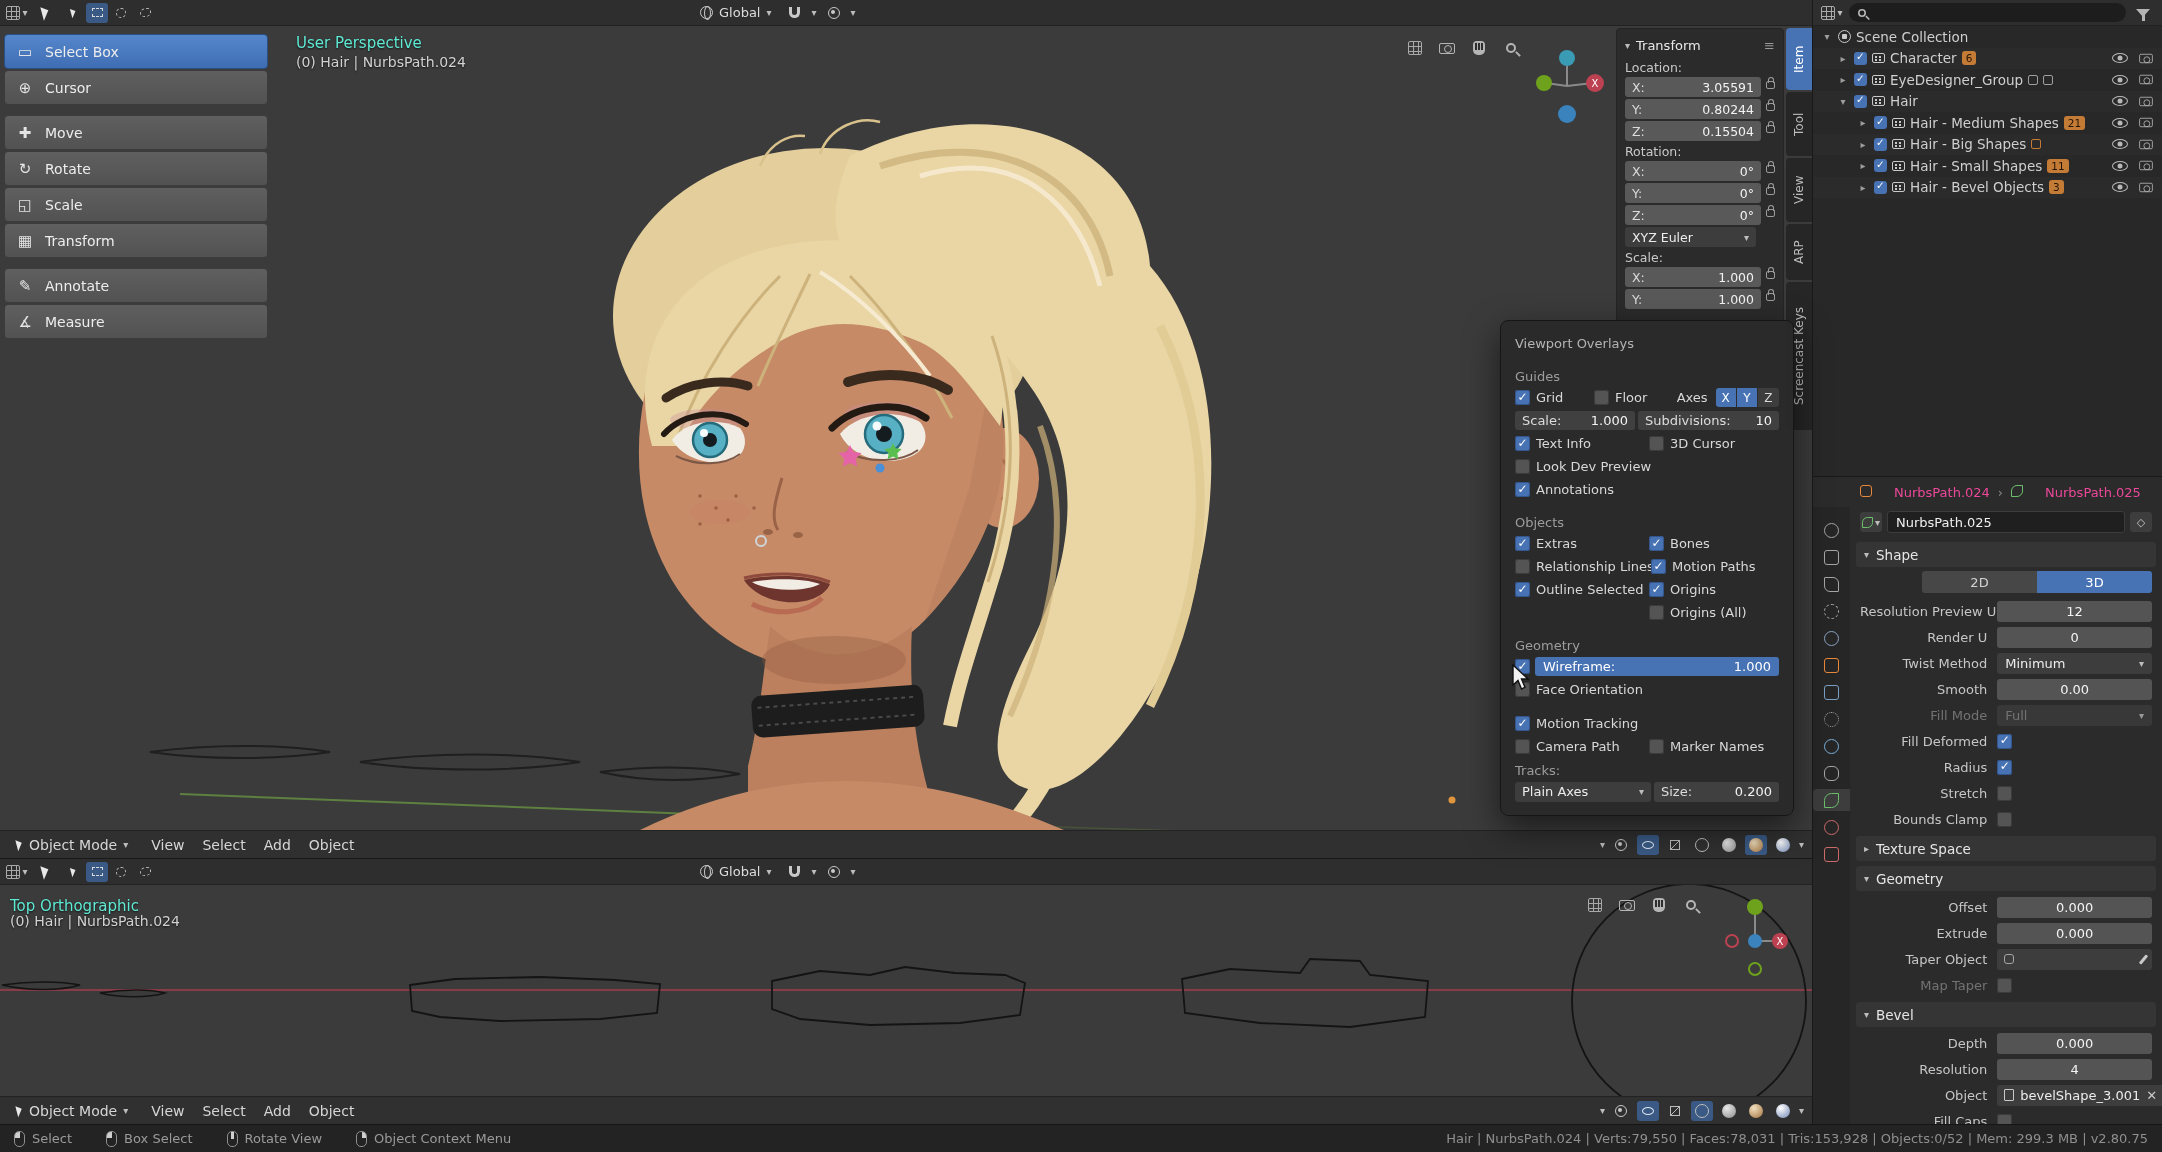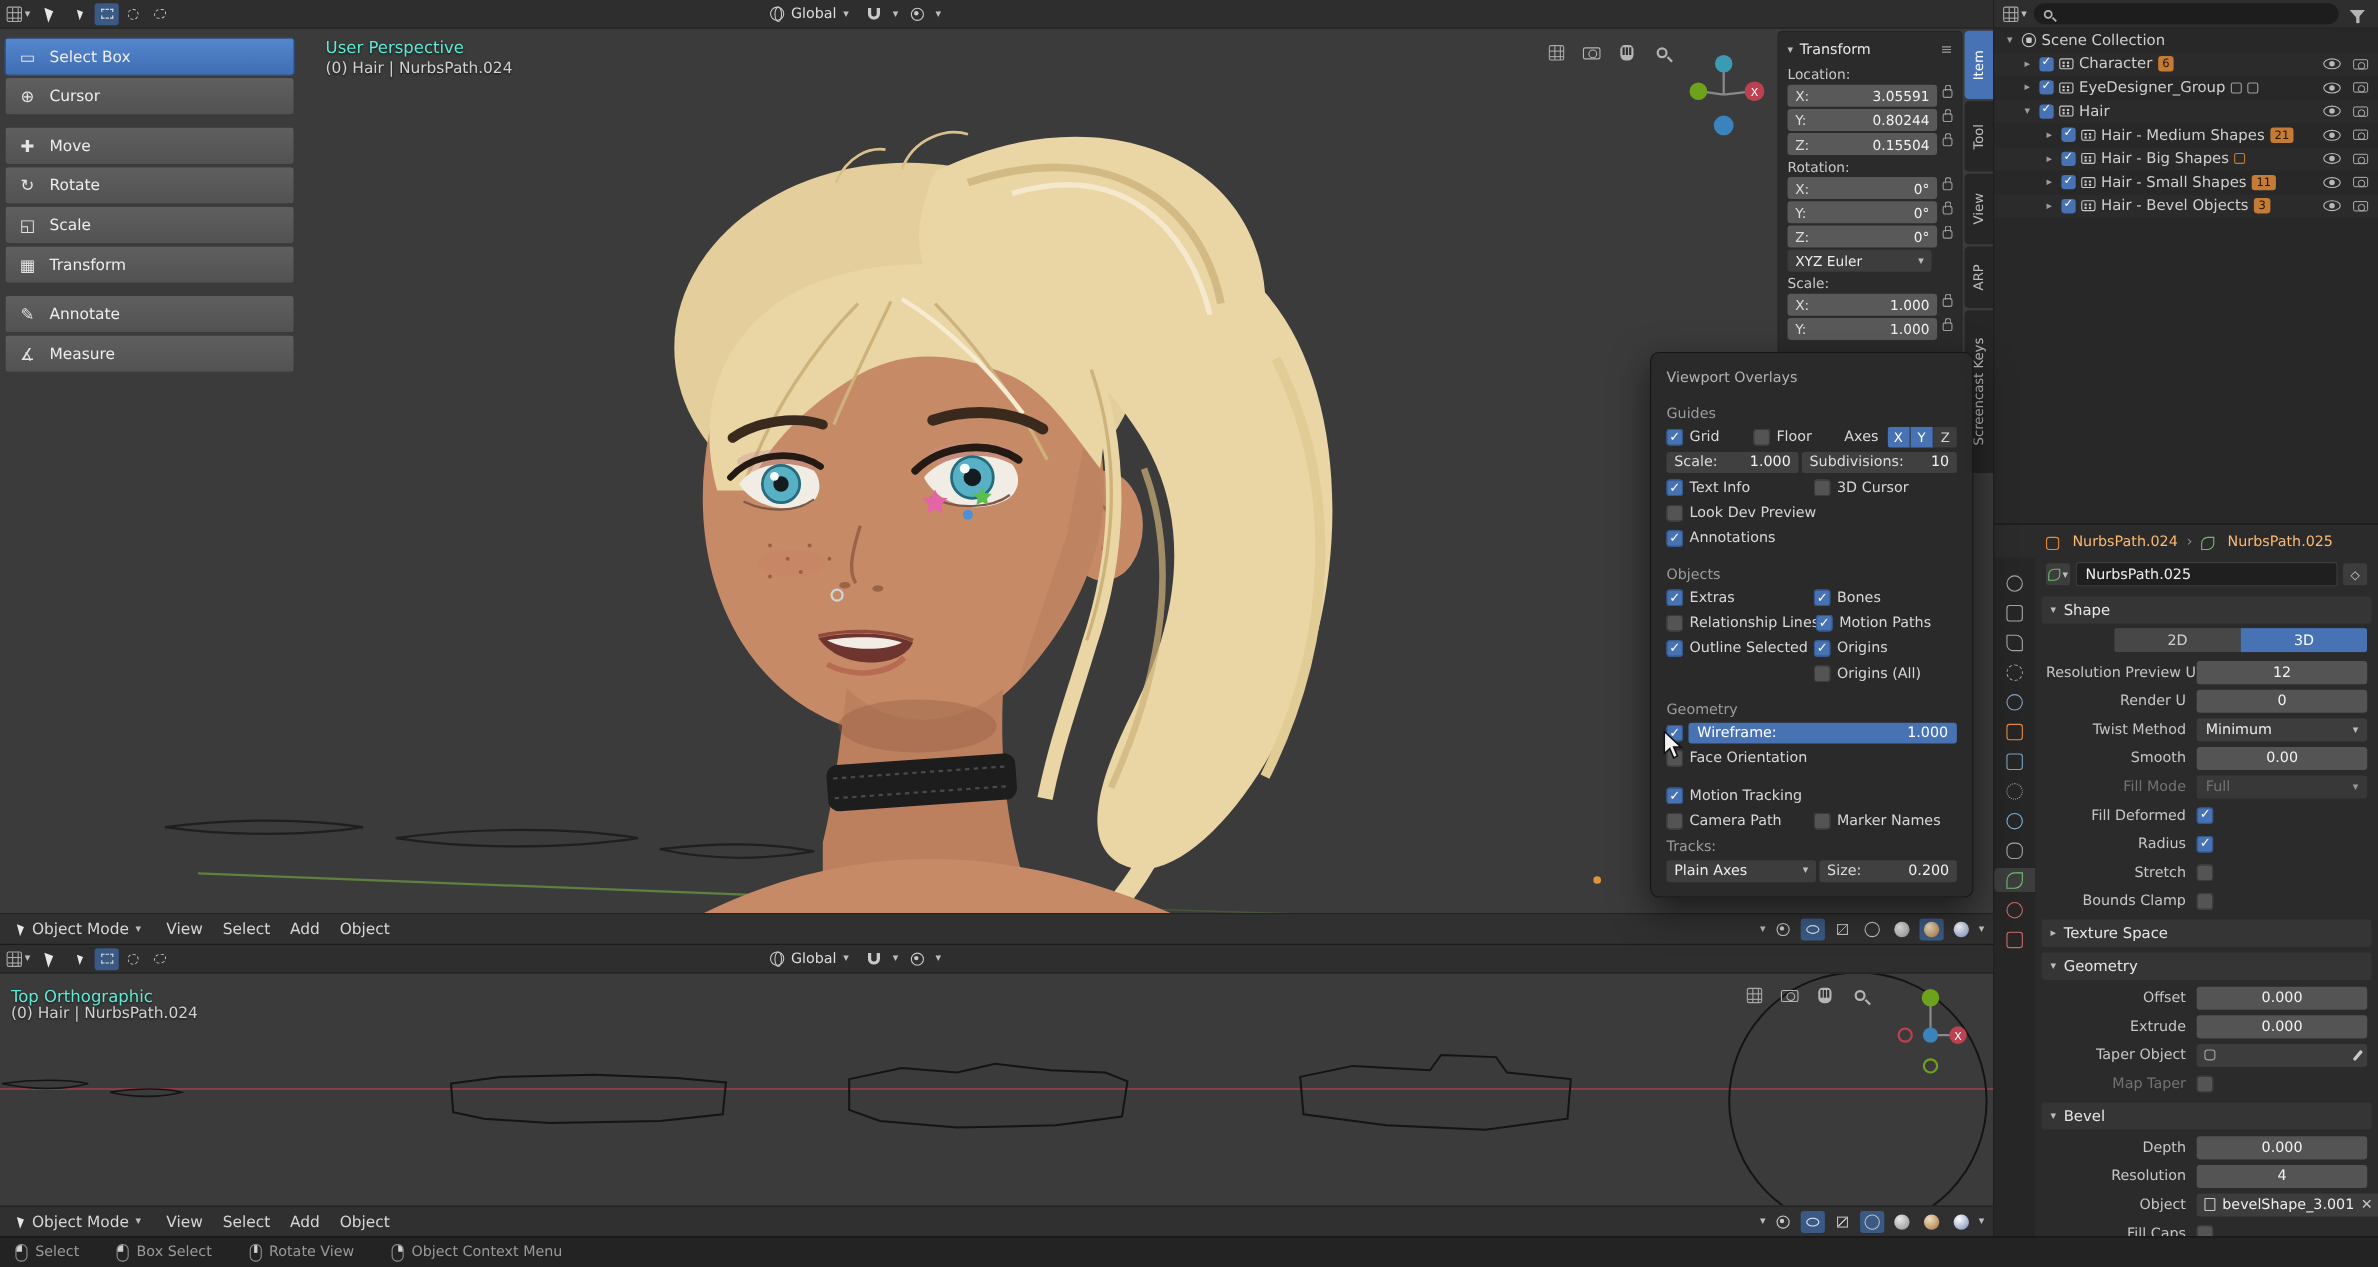--- a/index.html
+++ b/index.html
@@ -122,21 +122,21 @@
   .ptab{width:100%;height:22px;display:flex;align-items:center;justify-content:center}
   .ptab.active{background:#3d3d3d;border-radius:4px 0 0 4px}
   .pic{width:15px;height:15px;border:1.5px solid #a5a5a5;border-radius:3px}
   .pic.round{border-radius:50%}
   .pic.orange{border-color:#e8883a}
   .pic.green{border-color:#6cbf6c}
   .pic.red{border-color:#cc6a6a}
   .pic.blue{border-color:#7aa0c4}
   #pbody{position:absolute;left:37px;top:0;right:0;bottom:0;overflow:hidden;font-size:13px}
   .phead{height:30px;display:flex;align-items:center;gap:8px;padding:0 10px;background:#2b2b2b}
-  .crumb{display:flex;align-items:flex-end;gap:12px;color:#fdba74}
+  .crumb{display:flex;align-items:flex-start;gap:22px;color:#ec4899}
   .idrow{height:30px;display:flex;align-items:center;gap:5px;padding:0 10px}
   .idfield{flex:1;background:#1f1f1f;border:1px solid #3c3c3c;border-radius:3px;height:22px;display:flex;align-items:center;padding:0 8px;color:#efefef}
   .ppanel-h{height:25px;background:#353535;border-radius:3px;display:flex;align-items:center;gap:7px;padding:0 8px;margin:5px 6px 0;font-size:13.5px;color:#e6e6e6}
   .pp-rows{padding:4px 10px 0 10px}
   .pr{display:flex;align-items:center;height:24px;margin-bottom:2px}
   .pr .lab{width:47%;text-align:right;padding-right:10px;color:#c6c6c6;white-space:nowrap}
   .pr .wid{width:53%;display:flex;align-items:center;gap:4px}
   .pnf{flex:1;background:#545454;border-radius:3px;height:21px;display:flex;align-items:center;justify-content:center;color:#f4f4f4}
   .pdd{flex:1;background:#3d3d3d;border-radius:3px;height:21px;display:flex;align-items:center;padding:0 8px;color:#ececec}
   .pdd .caret{margin-left:auto}
@@ -1056,13 +1056,14 @@
       <span>Box Select</span>
     </span>
   <span class="hint">
       <span class="mouse mmb"></span>
       <span>Rotate View</span>
     </span>
   <span class="hint">
       <span class="mouse rmb"></span>
       <span>Object Context Menu</span>
     </span>
+  <span class="stats">Hair | NurbsPath.024 | Verts:79,550 | Faces:78,031 | Tris:153,928 | Objects:0/52 | Mem: 299.3 MB | v2.80.75</span>
 </div>
 
 </body></html>

